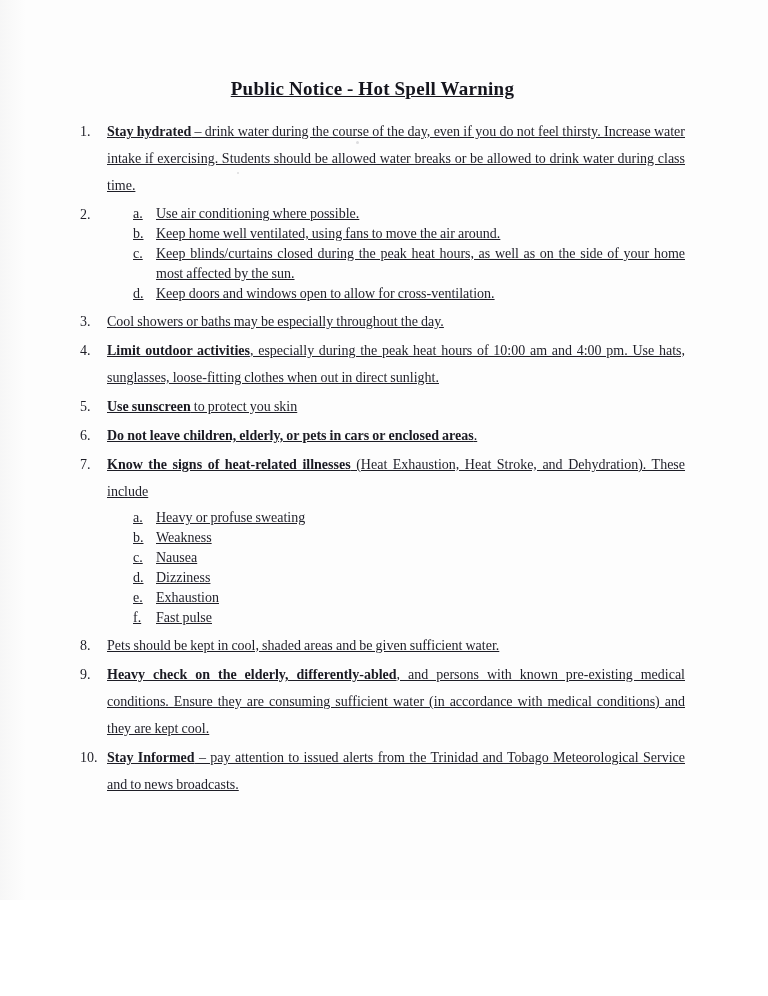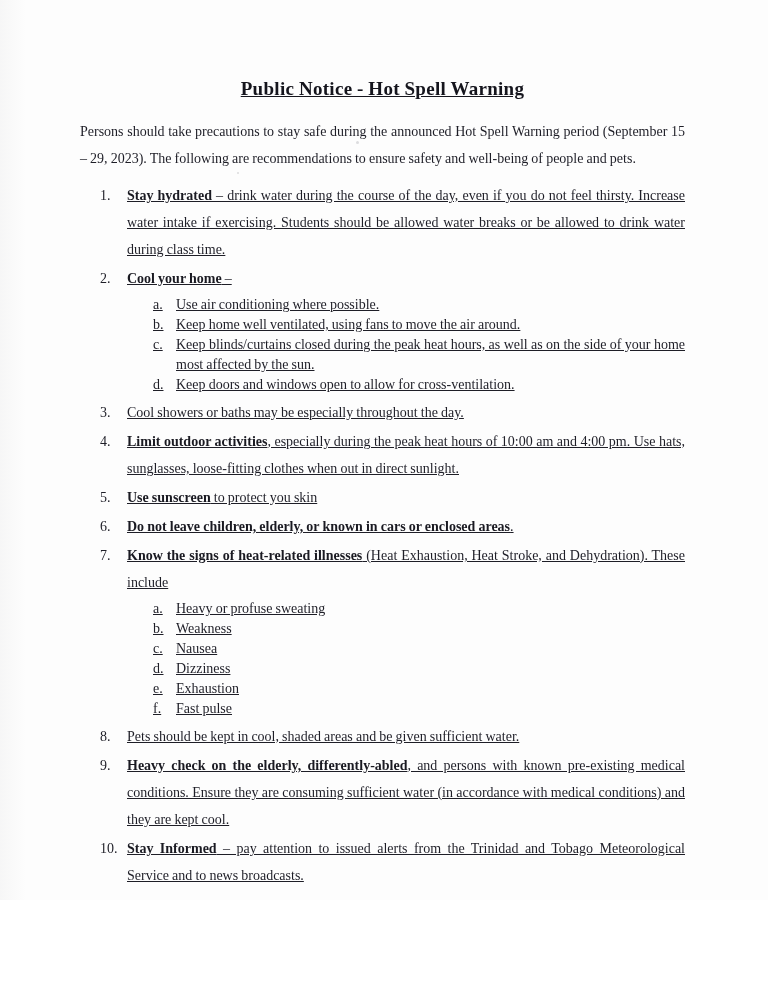--- a/index.html
+++ b/index.html
@@ -2,21 +2,21 @@
 <html><head>
 <meta charset="utf-8">
 <style>
   html, body { margin: 0; padding: 0; background: #ffffff; }
   .page {
     position: relative;
     width: 768px;
     height: 900px;
     box-sizing: border-box;
     background: #fdfdfd;
-    padding: 76px 83px 0 80px;
+    padding: 76px 83px 0 60px;
     font-family: "Liberation Serif", "DejaVu Serif", serif;
     font-size: 14px;
     color: #1e1e27;
     word-spacing: -0.4px;
     overflow: hidden;
   }
   .doc-title {
     font-size: 19px;
     font-weight: bold;
     text-align: center;
@@ -82,35 +82,33 @@
 </head>
 <body>
 
 <div class="page">
   <div class="edge-shade"></div>
   <div class="speck speck-1"></div>
   <div class="speck speck-2"></div>
 
   <h1 class="doc-title">Public Notice - Hot Spell Warning</h1>
 
-  <p class="intro">Persons should take precautions to stay safe during the announced Hot Spell Warning period (September 15 – 29, 2023).  The following are recommendations to ensure safety and well-being of people and pets.</p>
 
   <ol class="main-list">
 
     <li>
       <span class="num">1.</span>
       <div class="li-body">
         <p class="itext"><b>Stay hydrated</b><span> – drink water during the course of the day, even if you do not feel thirsty.  Increase water intake if exercising.  Students should be allowed water breaks or be allowed to drink water during class time.</span></p>
       </div>
     </li>
 
     <li>
       <span class="num">2.</span>
       <div class="li-body">
-        <p class="itext"><b>Cool your home</b><span> –</span></p>
         <ol class="sub-list">
           <li>
             <span class="letter">a.</span>
             <span class="stext">Use air conditioning where possible.</span>
           </li>
           <li>
             <span class="letter">b.</span>
             <span class="stext">Keep home well ventilated, using fans to move the air around.</span>
           </li>
           <li>
@@ -142,21 +140,21 @@
     <li>
       <span class="num">5.</span>
       <div class="li-body">
         <p class="itext"><b>Use sunscreen</b><span> to protect you skin</span></p>
       </div>
     </li>
 
     <li>
       <span class="num">6.</span>
       <div class="li-body">
-        <p class="itext"><b>Do not leave children, elderly, or known in cars or enclosed areas</b><span>.</span></p>
+        <p class="itext"><b>Do not leave children, elderly, or pets in cars or enclosed areas</b><span>.</span></p>
       </div>
     </li>
 
     <li>
       <span class="num">7.</span>
       <div class="li-body">
         <p class="itext"><b>Know the signs of heat-related illnesses</b><span> (Heat Exhaustion, Heat Stroke, and Dehydration).  These include</span></p>
         <ol class="sub-list">
           <li>
             <span class="letter">a.</span>

